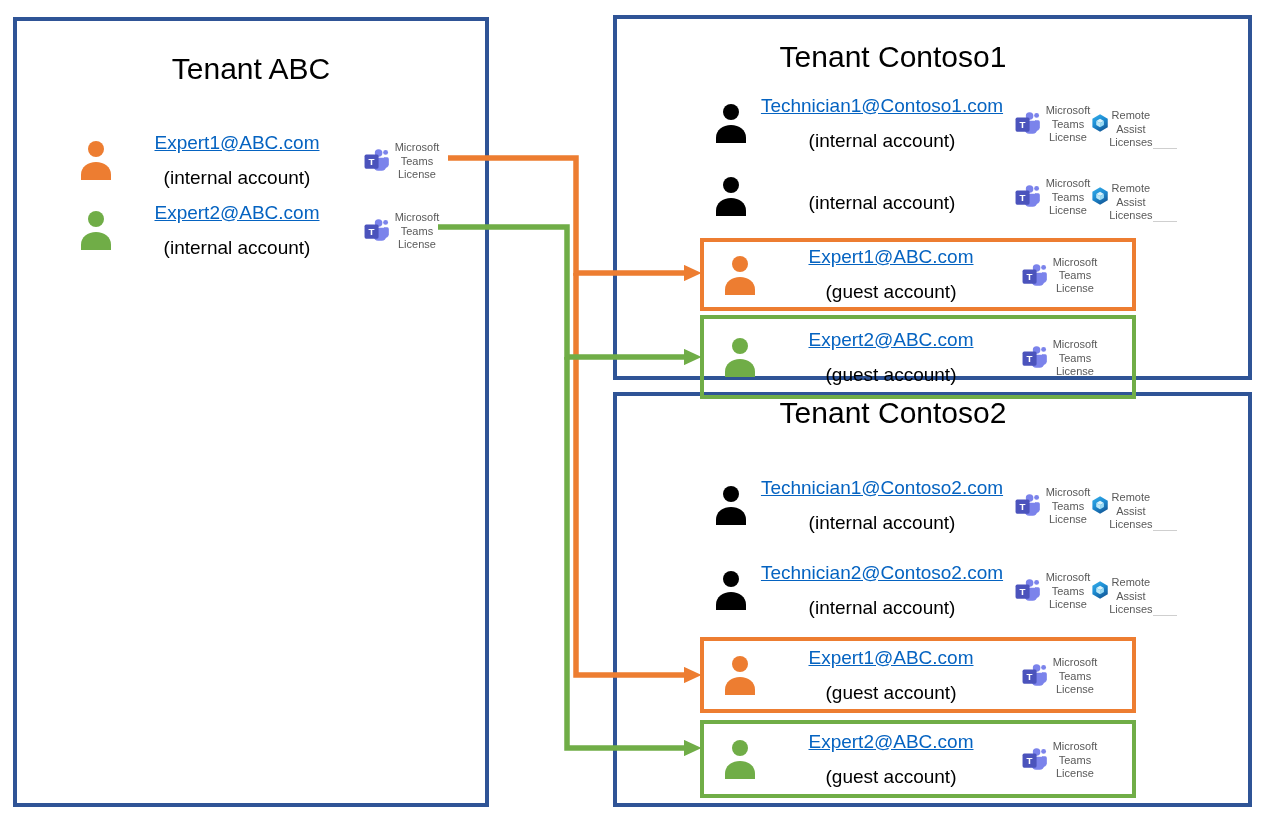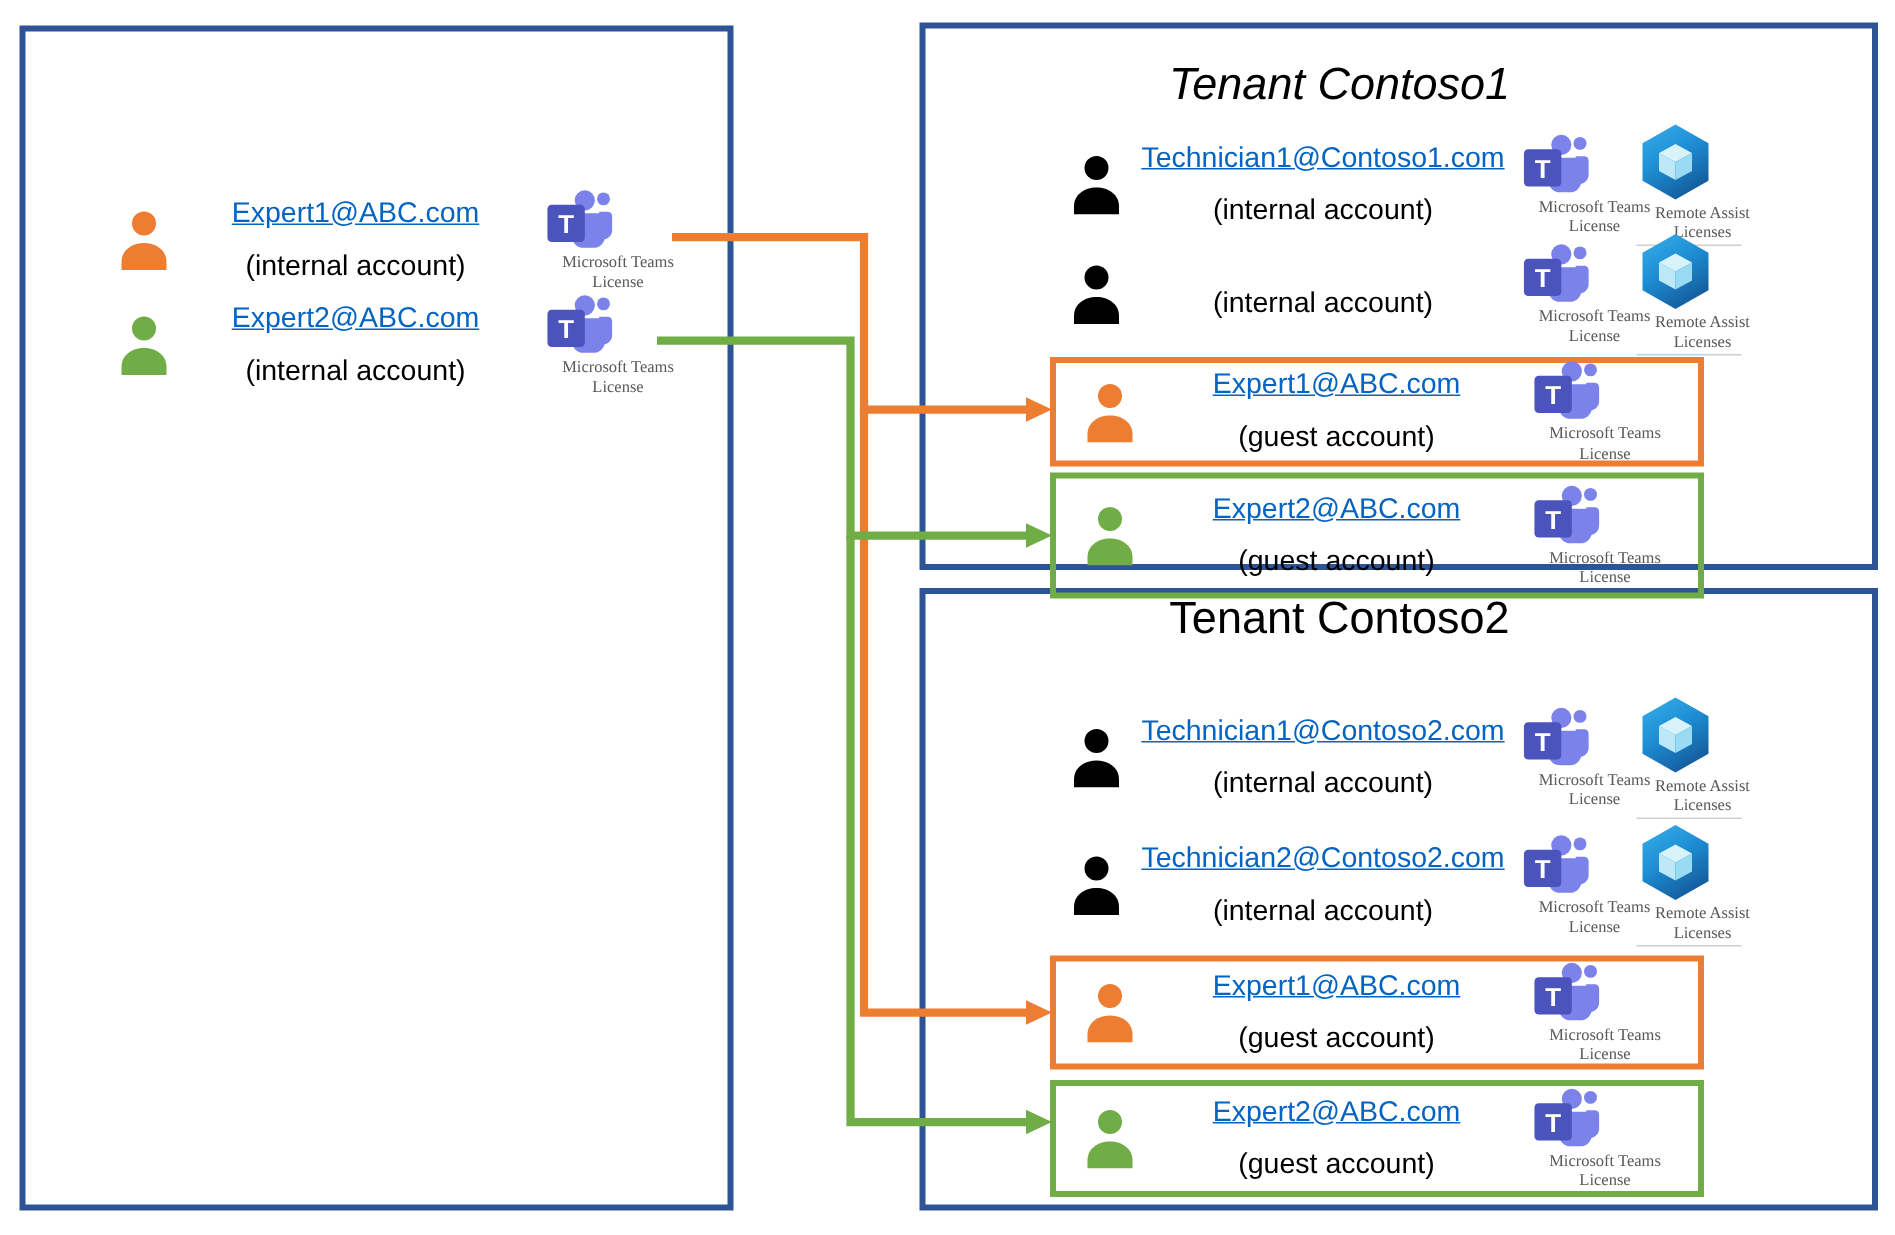--- a/index.html
+++ b/index.html
@@ -7,41 +7,41 @@
           font-family:"Liberation Sans",sans-serif;}
 
   
   .tenant-box{position:absolute;box-sizing:border-box;border:4px solid #2F5496;background:transparent;z-index:1;}
   #box-abc{left:13px;top:17px;width:476px;height:790px;}
   #box-c1{left:613px;top:15px;width:639px;height:365px;}
   #box-c2{left:613px;top:392px;width:639px;height:415px;}
 
   .tenant-title{position:absolute;font-size:30px;color:#000;text-align:center;z-index:2;}
   #title-abc{left:13px;top:52px;width:476px;}
-  #title-c1{left:613px;top:40px;width:560px;font-style:italic;}
+  #title-c1{left:613px;top:40px;width:560px;}
   #title-c2{left:613px;top:396px;width:560px;}
 
   
   .row{position:absolute;display:flex;align-items:center;z-index:2;}
   #abc-row1{left:78px;top:121px;width:400px;height:78px;}
   #abc-row2{left:78px;top:190px;width:400px;height:80px;}
   #c1-row1{left:713px;top:84px;width:530px;height:78px;}
   #c1-row2{left:713px;top:157px;width:530px;height:78px;}
   #c2-row1{left:713px;top:466px;width:530px;height:78px;}
   #c2-row2{left:713px;top:551px;width:530px;height:78px;}
 
   .person-icon{flex:0 0 auto;width:36px;height:40px;margin-right:8px;}
   .p-orange{color:#ED7D31;} .p-green{color:#70AD47;} .p-black{color:#000;}
 
   .acct-text{text-align:center;}
   .txt-abc{width:230px;} .txt-contoso{width:250px;} .txt-guest{width:250px;}
   .acct-link{font-size:19px;color:#0563C1;text-decoration:underline;cursor:pointer;}
   .acct-type{font-size:19px;color:#000;margin-top:13px;}
 
-  .lic{display:flex;flex-direction:column;align-items:flex-start;flex:0 0 auto;font-family:Liberation Serif, serif;}
+  .lic{display:flex;align-items:flex-end;flex:0 0 auto;}
   .lic-teams{width:80px;margin-left:12px;}
   .lic-teams-row{width:80px;margin-left:8px;}
   .lic-ra{width:86px;margin-left:-4px;}
   .teams-icon{width:46px;height:42px;}
   .ra-icon{width:52px;height:52px;}
   .lic-label{font-size:11px;line-height:1.2;color:#595959;text-align:center;margin-top:2px;}
   .lbl-teams{width:96px;} .lbl-ra{width:88px;}
   .ra-underline{width:70px;height:1px;background:#cfcfcf;margin-top:1px;}
 
   
@@ -92,20 +92,21 @@
     </symbol>
   </defs>
 </svg>
 
 <div class="canvas">
 
   <div class="tenant-box" id="box-abc"></div>
   <div class="tenant-box" id="box-c1"></div>
   <div class="tenant-box" id="box-c2"></div>
 
+  <div class="tenant-title" id="title-abc">Tenant ABC</div>
   <div class="tenant-title" id="title-c1">Tenant Contoso1</div>
   <div class="tenant-title" id="title-c2">Tenant Contoso2</div>
 
   <div class="row" id="abc-row1">
     <svg class="person-icon p-orange">
         <use href="#sym-person"></use>
       </svg>
     <div class="acct-text txt-abc">
       <a class="acct-link">Expert1@ABC.com</a>
       <div class="acct-type">(internal account)</div>

